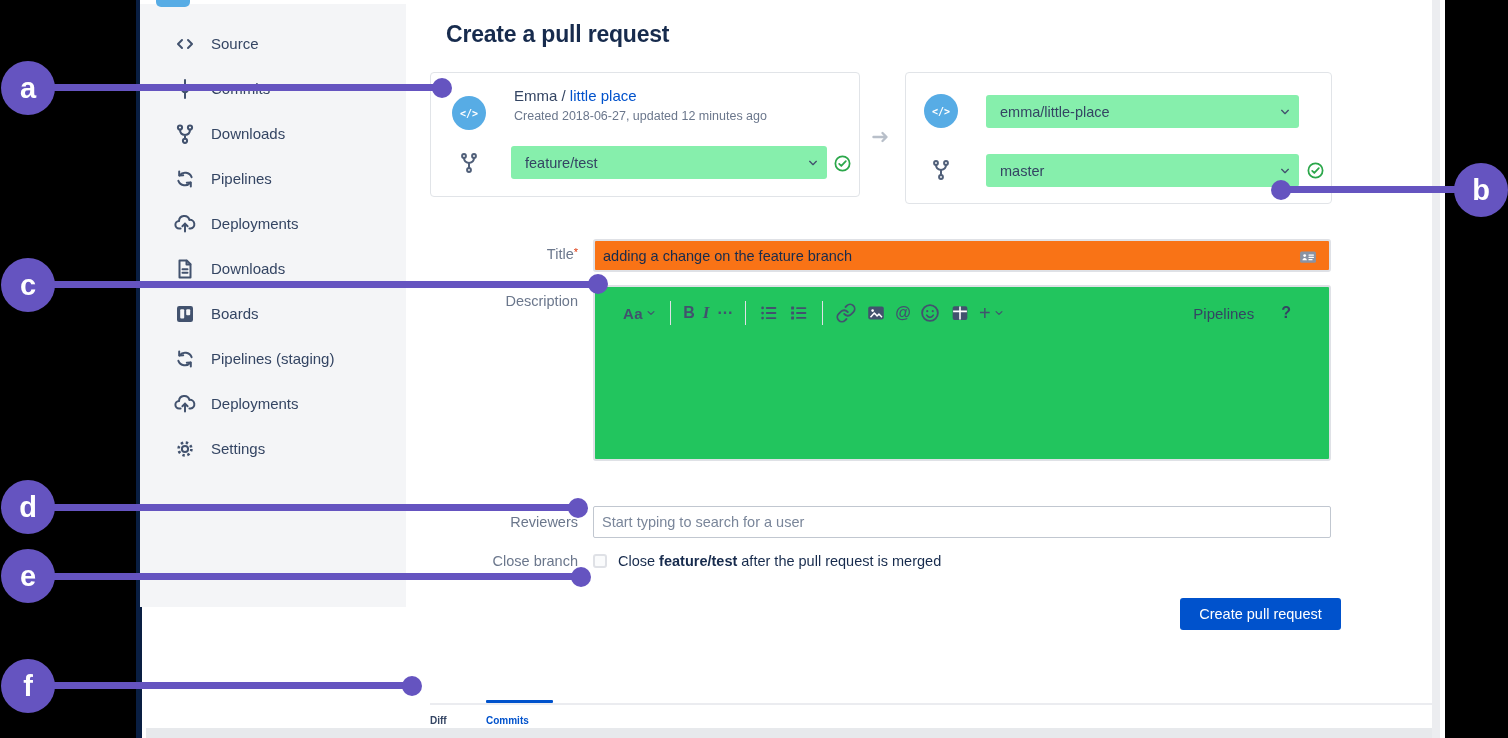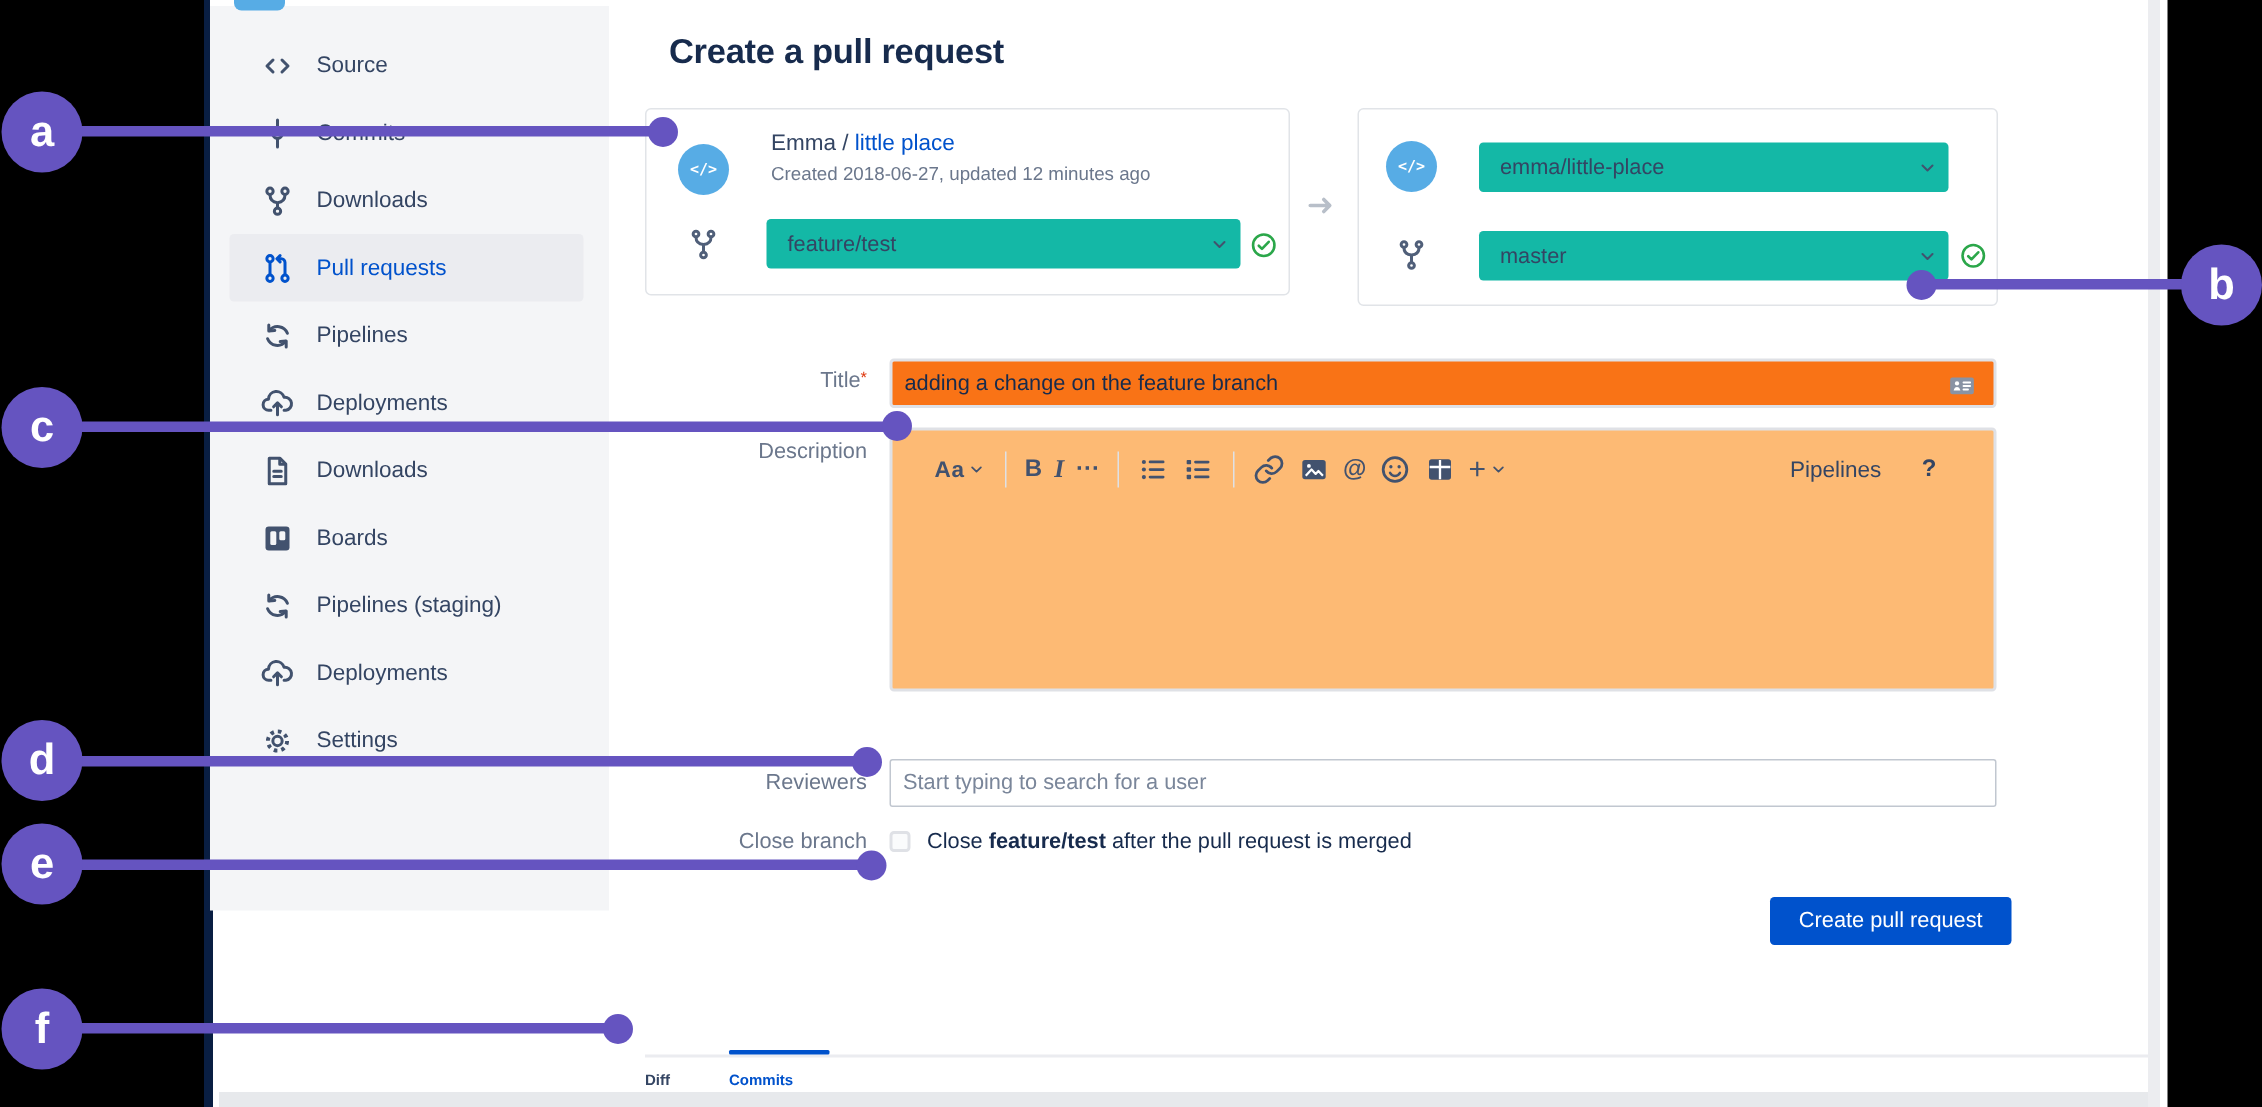--- a/index.html
+++ b/index.html
@@ -21,39 +21,39 @@
   .main{position:absolute;left:0;top:0;width:1309px;height:738px;}
   .page-title{position:absolute;left:294px;top:5px;font-size:23px;font-weight:700;color:#172B4D;letter-spacing:-.2px;margin:16px;}
   .card{position:absolute;background:#fff;border:1px solid #E1E4E8;border-radius:4px;box-sizing:border-box;}
   .card.source{left:294px;top:72px;width:430px;height:125px;}
   .card.dest{left:769px;top:72px;width:427px;height:132px;}
   .repo-avatar{position:absolute;width:34px;height:34px;border-radius:50%;background:#57ACE5;color:#fff;
                display:flex;align-items:center;justify-content:center;font-family:"DejaVu Sans Mono",monospace;font-size:10px;font-weight:700;}
   .card-repo-line{position:absolute;left:83px;top:14px;font-size:15px;color:#344563;white-space:nowrap;}
   .repo-link{color:#0052CC;cursor:pointer;}
   .card-meta{position:absolute;left:83px;top:36px;font-size:12.5px;color:#6B778C;white-space:nowrap;}
-  .select{position:absolute;background:#14b8a6;border-radius:3px;height:33px;display:flex;align-items:center;
+  .select{position:absolute;background:#86efac;border-radius:3px;height:33px;display:flex;align-items:center;
           padding:0 30px 0 14px;font-size:14.5px;color:#344563;box-sizing:border-box;cursor:pointer;}
   .select .chev{position:absolute;right:6px;top:50%;margin-top:-8px;width:16px;height:16px;color:#42526E;}
   .select .chev svg{width:16px;height:16px;display:block;}
   .mini-icon{position:absolute;width:24px;height:24px;color:#505F79;}
   .mini-icon svg{width:24px;height:24px;display:block;}
   .check{position:absolute;width:19px;height:19px;color:#2BA74A;}
   .check svg{width:19px;height:19px;display:block;}
   .cards-arrow{position:absolute;left:733px;top:125px;width:24px;height:24px;color:#B8BFC9;}
   .cards-arrow svg{width:24px;height:24px;display:block;}
   .field-label{position:absolute;left:292px;width:150px;text-align:right;font-size:14.5px;color:#6B778C;}
   .req{color:#DE350B;font-size:11px;vertical-align:top;}
   .title-input{position:absolute;left:457px;top:239px;width:738px;height:33px;box-sizing:border-box;
                border:2px solid #DFE1E6;border-radius:3px;padding:0 34px 0 8px;font-size:14.5px;color:#172B4D;
                font-family:"Liberation Sans",sans-serif;background:#f97316;outline:none;}
   .title-card-icon{position:absolute;left:1162px;top:247px;width:20px;height:20px;color:#8993A4;}
   .title-card-icon svg{width:20px;height:20px;display:block;}
   .editor{position:absolute;left:457px;top:285px;width:738px;height:176px;box-sizing:border-box;
-          border:2px solid #DFE1E6;border-radius:3px;background:#fdba74;}
+          border:2px solid #DFE1E6;border-radius:3px;background:#22c55e;}
   .toolbar{display:flex;align-items:center;height:30px;margin:11px 16px 0 24px;}
   .tool{display:flex;align-items:center;justify-content:center;color:#42526E;cursor:pointer;margin:0 4px;}
   .tool svg{width:22px;height:22px;display:block;}
   .tool.txt{font-size:16px;font-weight:700;}
   .tool.italic{font-family:"Liberation Serif",serif;font-style:italic;font-weight:700;font-size:17px;}
   .tool.aa{font-size:15px;font-weight:600;letter-spacing:.5px;}
   .tool.plus{font-size:20px;font-weight:500;}
   .tool .chev-s{width:14px;height:14px;margin-left:1px;}
   .tool .chev-s svg{width:14px;height:14px;display:block;}
   .tb-sep{width:1px;height:24px;background:#DFE1E6;margin:0 8px;}
@@ -114,33 +114,20 @@
             <span class="nav-icon">
               <svg viewBox="0 0 24 24">
                 <circle cx="7" cy="5.5" r="2.1" fill="none" stroke="currentColor" stroke-width="2" stroke-linecap="round" stroke-linejoin="round"></circle>
                 <circle cx="17" cy="5.5" r="2.1" fill="none" stroke="currentColor" stroke-width="2" stroke-linecap="round" stroke-linejoin="round"></circle>
                 <circle cx="12" cy="18.8" r="2.1" fill="none" stroke="currentColor" stroke-width="2" stroke-linecap="round" stroke-linejoin="round"></circle>
                 <path d="M7 7.8c0 3.8 2.3 5 5 5.3M17 7.8c0 3.8-2.3 5-5 5.3M12 13.1v3.5" fill="none" stroke="currentColor" stroke-width="2" stroke-linecap="round" stroke-linejoin="round"></path>
               </svg>
             </span>
             <span class="nav-label">Downloads</span>
           </div>
-          <div class="nav-item selected">
-            <span class="nav-icon">
-              <svg viewBox="0 0 24 24">
-                <circle cx="7" cy="5.5" r="2.1" fill="none" stroke="currentColor" stroke-width="2" stroke-linecap="round" stroke-linejoin="round"></circle>
-                <path d="M7 7.8V16" fill="none" stroke="currentColor" stroke-width="2" stroke-linecap="round" stroke-linejoin="round"></path>
-                <circle cx="7" cy="18.5" r="2.1" fill="none" stroke="currentColor" stroke-width="2" stroke-linecap="round" stroke-linejoin="round"></circle>
-                <path d="M13.7 3.4l-2.1 2.1 2.1 2.1" fill="none" stroke="currentColor" stroke-width="2" stroke-linecap="round" stroke-linejoin="round"></path>
-                <path d="M12.2 5.5h2.3A2.5 2.5 0 0 1 17 8v8" fill="none" stroke="currentColor" stroke-width="2" stroke-linecap="round" stroke-linejoin="round"></path>
-                <circle cx="17" cy="18.5" r="2.1" fill="none" stroke="currentColor" stroke-width="2" stroke-linecap="round" stroke-linejoin="round"></circle>
-              </svg>
-            </span>
-            <span class="nav-label">Pull requests</span>
-          </div>
           <div class="nav-item">
             <span class="nav-icon">
               <svg viewBox="0 0 24 24">
                 <path d="M18.6 10.2a7 7 0 0 0-12-1.8" fill="none" stroke="currentColor" stroke-width="2" stroke-linecap="round" stroke-linejoin="round"></path>
                 <path d="M6.2 4.6v4l4-.3" fill="none" stroke="currentColor" stroke-width="2" stroke-linecap="round" stroke-linejoin="round"></path>
                 <path d="M5.4 13.8a7 7 0 0 0 12 1.8" fill="none" stroke="currentColor" stroke-width="2" stroke-linecap="round" stroke-linejoin="round"></path>
                 <path d="M17.8 19.4v-4l-4 .3" fill="none" stroke="currentColor" stroke-width="2" stroke-linecap="round" stroke-linejoin="round"></path>
               </svg>
             </span>
             <span class="nav-label">Pipelines</span>

